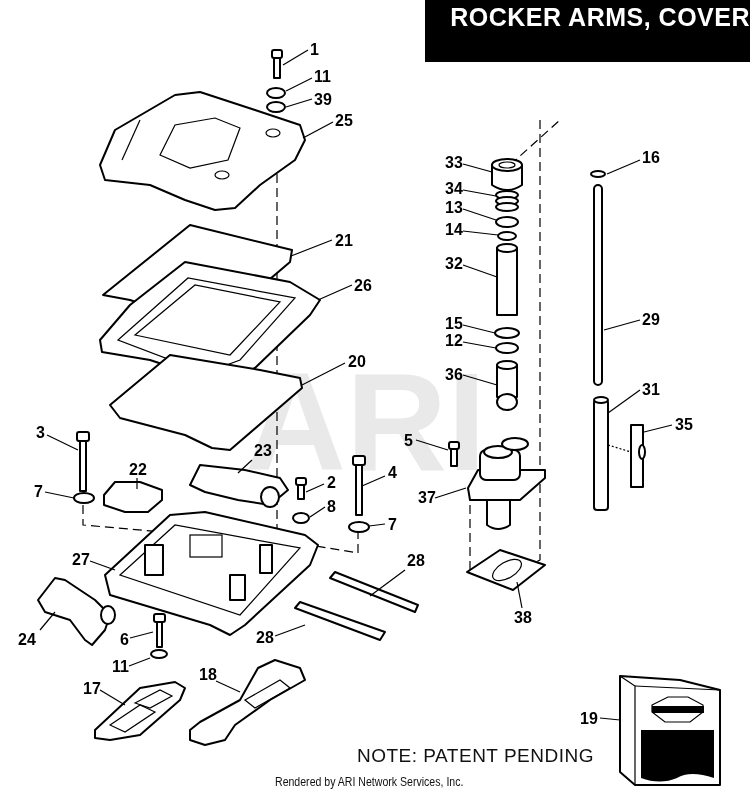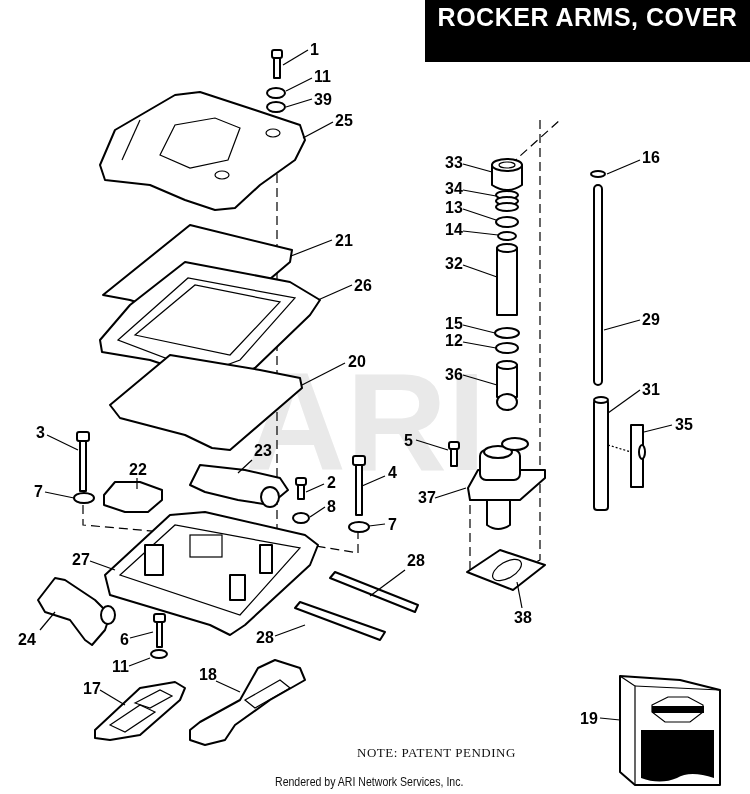--- a/index.html
+++ b/index.html
@@ -1,21 +1,21 @@
 <!DOCTYPE html>
 <html><head>
 <meta charset="utf-8">
 <style>
   html, body { margin:0; padding:0; background:#ffffff; }
   body { width:750px; height:794px; position:relative; overflow:hidden; font-family:"Liberation Sans", sans-serif; }
   #diagram { position:absolute; left:0; top:0; width:750px; height:794px; }
-  .title-box { position:absolute; left:425px; top:0; width:325px; height:62px; background:#000; color:#fff; text-align:center; font-family:"Liberation Sans", sans-serif; font-weight:bold; font-size:25px; line-height:29px; letter-spacing:0.5px; padding-top:3px; box-sizing:border-box; }
+  .title-box { position:absolute; left:425px; top:0; width:325px; height:62px; background:#000; color:#fff; text-align:right; font-family:"Liberation Sans", sans-serif; font-weight:bold; font-size:25px; line-height:29px; letter-spacing:0.5px; padding-top:3px; box-sizing:border-box; }
   .title-box sup { font-size:9px; vertical-align:top; line-height:12px; }
   .title-box .tm { font-size:8px; }
-  .note { position:absolute; left:357px; top:745px; font-family:Liberation Serif, serif; font-size:13px; color:#111; letter-spacing:0.5px; }
+  .note { position:absolute; left:357px; top:745px; font-family:Liberation Sans, sans-serif; font-size:19px; color:#111; letter-spacing:0.5px; }
   .footer { position:absolute; left:275px; top:775px; font-family:"Liberation Sans", sans-serif; font-size:12px; color:#111; transform:scaleX(0.88); transform-origin:left; }
   .lbl { font-family:"Liberation Sans", sans-serif; font-weight:bold; font-size:16px; fill:#000; }
   .ln { stroke:#000; stroke-width:1.2; fill:none; }
   .part { stroke:#000; stroke-width:2; fill:#fff; stroke-linejoin:round; }
   .thin { stroke:#000; stroke-width:1.2; fill:none; }
   .dash { stroke:#000; stroke-width:1.2; fill:none; stroke-dasharray:9 5; }
   .wm { font-family:"Liberation Sans", sans-serif; font-weight:bold; font-size:140px; fill:#e9e9e9; }
 </style>
 </head>
 <body>

